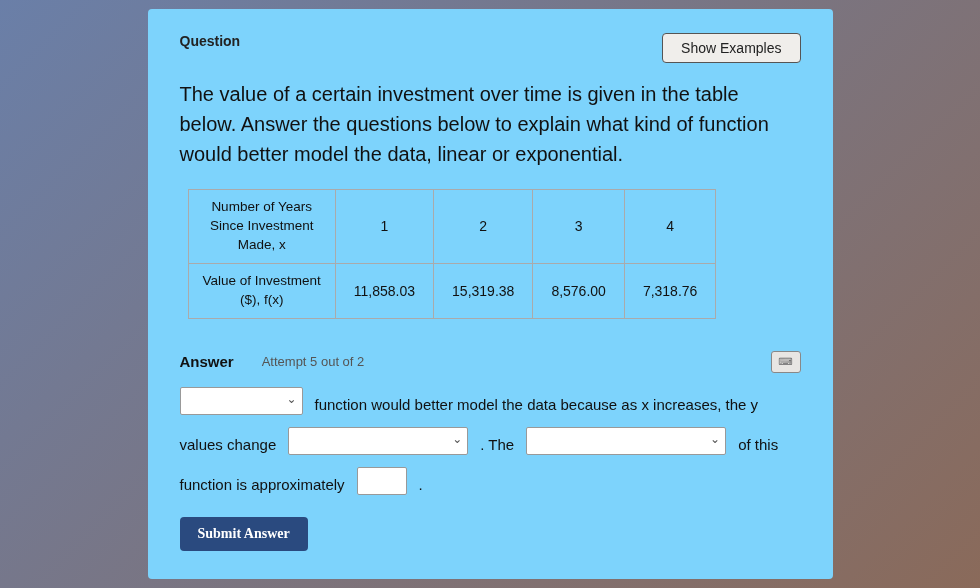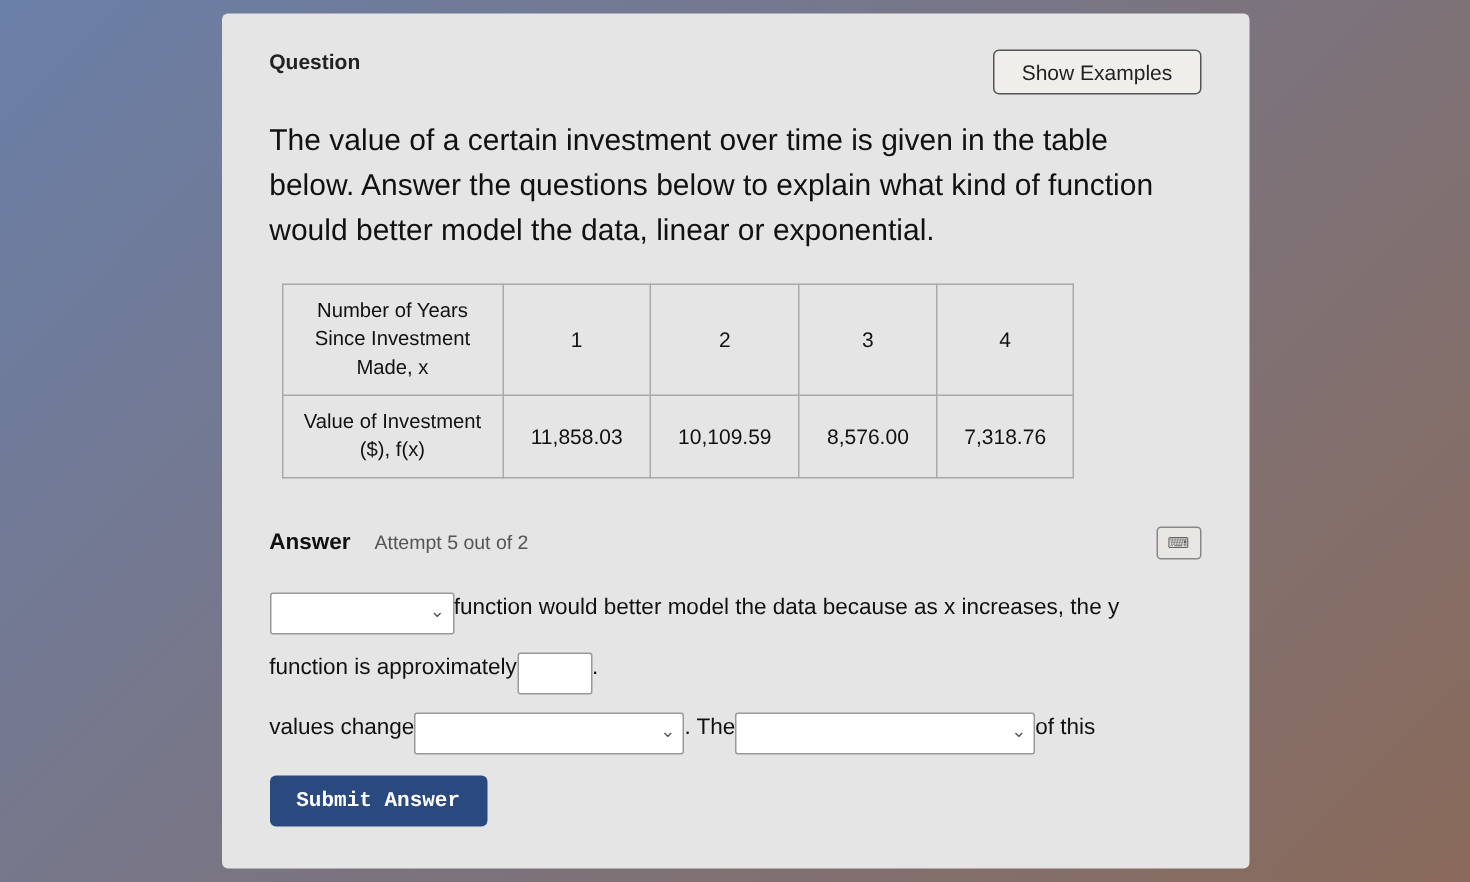--- a/index.html
+++ b/index.html
@@ -9,21 +9,21 @@
       height: 588px;
       background: linear-gradient(135deg, #6a7fa8 0%, #8a6a5a 100%);
       display: flex;
       align-items: center;
       justify-content: center;
       font-family: Georgia, 'Times New Roman', serif;
       overflow: hidden;
     }
 
     .card {
-      background: #e5e5e5;
+      background: #7dd3fc;
       border-radius: 4px;
       width: 685px;
       min-height: 540px;
       padding: 24px 32px 28px 32px;
       position: relative;
     }
 
     .header-row {
       display: flex;
       justify-content: space-between;
@@ -91,21 +91,21 @@
     }
 
     
     .answer-section {
       margin-top: 8px;
     }
 
     .answer-header {
       display: flex;
       align-items: center;
-      gap: 16px;
+      gap: 28px;
       margin-bottom: 14px;
     }
 
     .answer-label {
       font-weight: bold;
       font-size: 15px;
       font-family: Arial, sans-serif;
       color: #111;
     }
 
@@ -132,23 +132,23 @@
     
     .fill-sentence {
       font-family: Arial, sans-serif;
       font-size: 15px;
       color: #111;
       line-height: 2.4;
     }
 
     .fill-sentence .line {
       display: flex;
-      align-items: flex-end;
+      align-items: flex-start;
       flex-wrap: wrap;
-      gap: 0;
+      gap: 12px;
       margin-bottom: 4px;
     }
 
     .dropdown-select {
       border: 1px solid #999;
       background: #fff;
       border-radius: 2px;
       padding: 3px 6px;
       font-size: 14px;
       font-family: Arial, sans-serif;
@@ -209,21 +209,21 @@
       min-width: 200px;
     }
 
     .submit-btn {
       background: #2a4a7f;
       color: #fff;
       border: none;
       border-radius: 4px;
       padding: 9px 18px;
       font-size: 14px;
-      font-family: Liberation Mono, monospace;
+      font-family: Liberation Serif, serif;
       cursor: pointer;
       margin-top: 10px;
       font-weight: bold;
       text-align: right;
     }
   </style>
 </head>
 <body>
 
 <div class="card">
@@ -240,21 +240,21 @@
       <tr>
         <td class="header-cell row-label">Number of Years<br>Since Investment<br>Made, x</td>
         <td class="header-cell">1</td>
         <td class="header-cell">2</td>
         <td class="header-cell">3</td>
         <td class="header-cell">4</td>
       </tr>
       <tr>
         <td class="row-label">Value of Investment<br>($), f(x)</td>
         <td>11,858.03</td>
-        <td>10,109.59</td>
+        <td>15,319.38</td>
         <td>8,576.00</td>
         <td>7,318.76</td>
       </tr>
     </tbody>
   </table>
 
   <div class="answer-section">
     <div class="answer-header">
       <span class="answer-label">Answer</span>
       <span class="attempt-label">Attempt 5 out of 2</span>
@@ -268,26 +268,20 @@
 
       <div class="line">
         <div class="dropdown-wrapper">
           <select class="dropdown-select">
             <option value=""></option>
             <option value="exponential">An exponential</option>
             <option value="linear">A linear</option>
           </select>
         </div>
         <span>function would better model the data because as x increases, the y</span>
-      </div>
-
-      <div class="line">
-        <span>function is approximately</span>
-        <input type="text" class="text-input-small" value="" style="">
-        <span>.</span>
       </div>
 
       <div class="line">
         <span>values change</span>
         <div class="dropdown-wrapper">
           <select class="dropdown-select">
             <option value=""></option>
             <option value="ratio">by a common ratio</option>
             <option value="difference">by a common difference</option>
           </select>
@@ -296,18 +290,24 @@
         <div class="dropdown-wrapper dropdown-wrapper-wide">
           <select class="dropdown-select">
             <option value=""></option>
             <option value="common-ratio">common ratio</option>
             <option value="common-difference">common difference</option>
             <option value="slope">slope</option>
           </select>
         </div>
         <span>of this</span>
       </div>
+
+      <div class="line">
+        <span>function is approximately</span>
+        <input type="text" class="text-input-small" value="" style="">
+        <span>.</span>
+      </div>
     </div>
 
     
     <button class="submit-btn">Submit Answer</button>
   </div>
 </div>
 
 </body></html>

